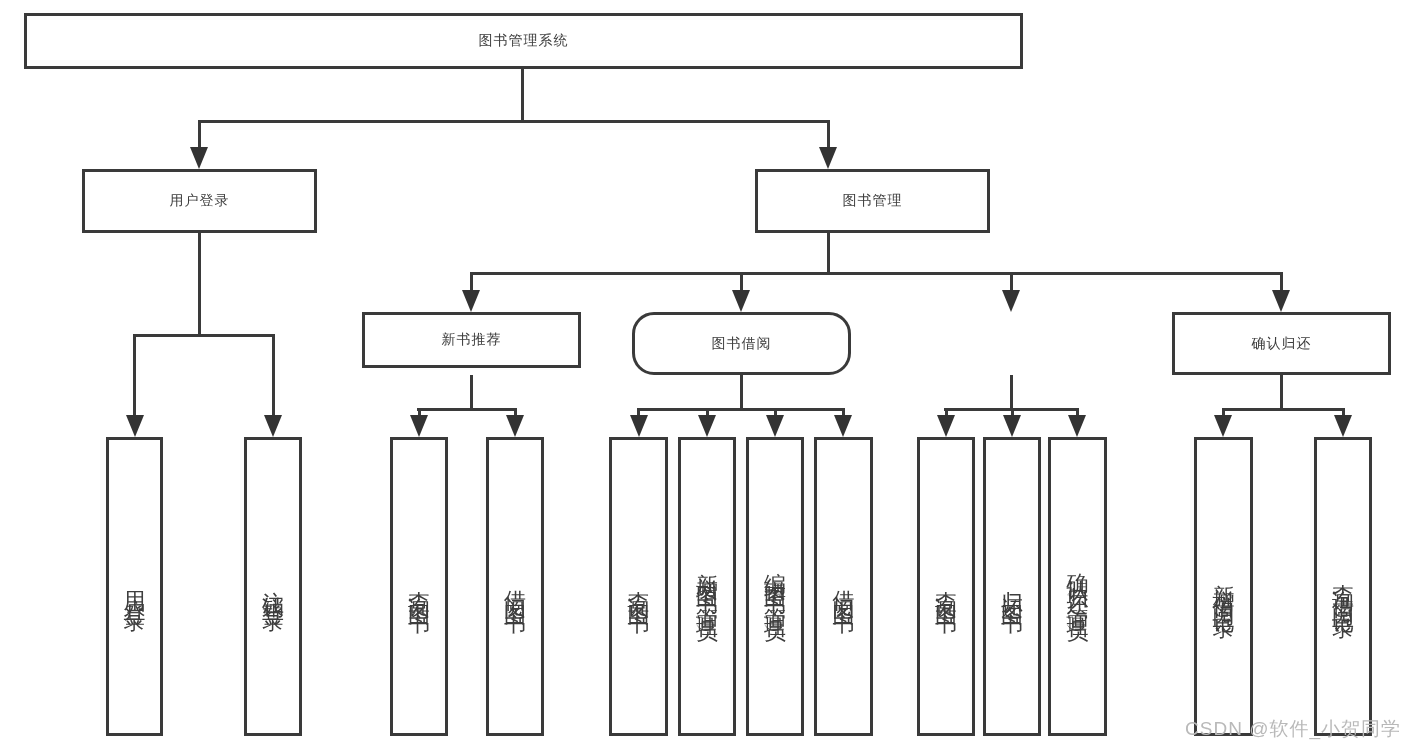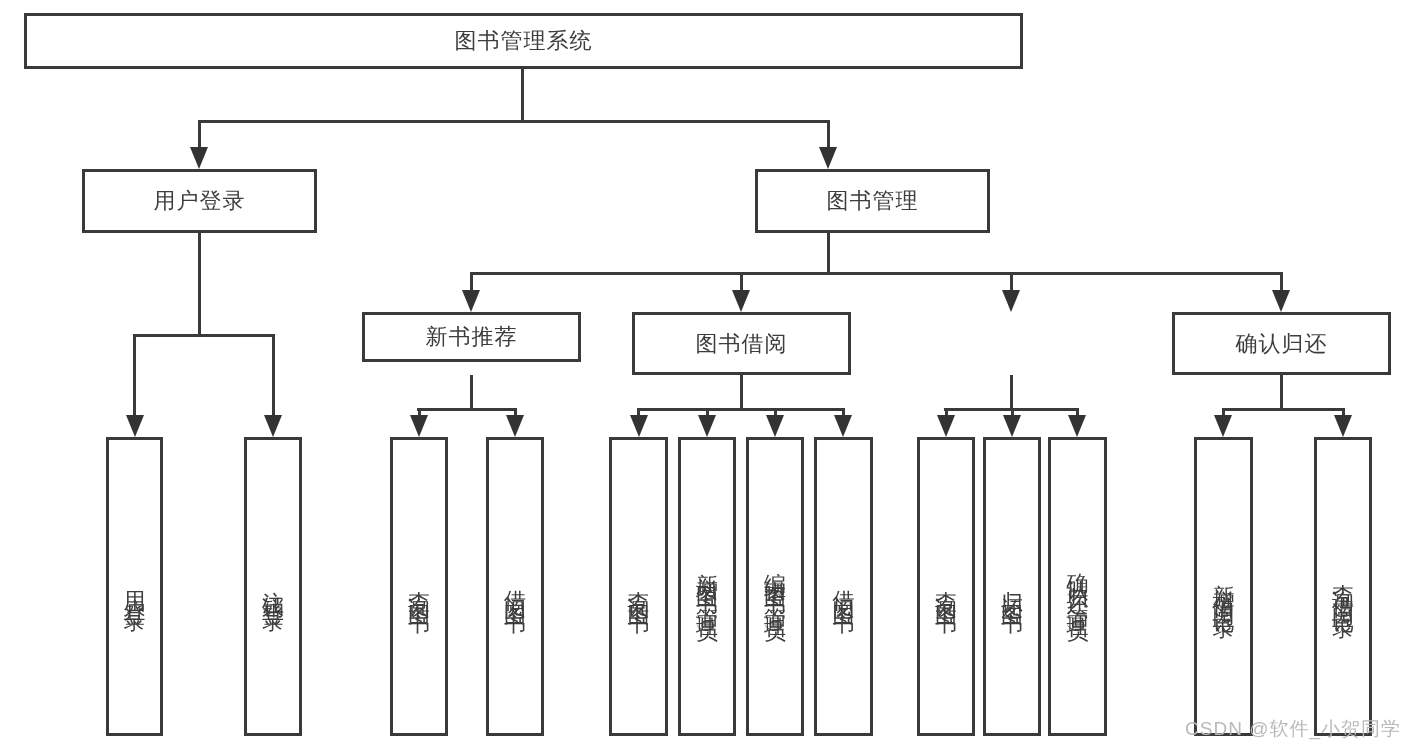--- a/index.html
+++ b/index.html
@@ -3,21 +3,21 @@
 <meta charset="utf-8">
 <style>
   html,body{margin:0;padding:0;background:#ffffff;}
   #canvas{
     position:relative;width:1405px;height:747px;background:#ffffff;
     font-family:"Liberation Sans",sans-serif;color:#3d3d3d;overflow:hidden;
   }
   .box{
     position:absolute;background:#ffffff;border:3px solid #3a3a3a;
     box-sizing:border-box;display:flex;align-items:center;justify-content:center;
-    font-size:22px;color:#3d3d3d;letter-spacing:1px;white-space:nowrap;
+    font-size:14px;color:#3d3d3d;letter-spacing:1px;white-space:nowrap;
   }
   .vbox{
     writing-mode:vertical-rl;text-orientation:mixed;
     letter-spacing:7px;line-height:1;font-size:22px;white-space:normal;
   }
   .hline,.vline{position:absolute;background:#3a3a3a;}
   .hline{height:3px;}
   .vline{width:3px;}
   .arr{
     position:absolute;width:0;height:0;
@@ -57,22 +57,22 @@
   <div class="hline" style="left:470px;top:272px;width:813px;"></div>
   <div class="vline" style="left:470px;top:272px;height:21px;"></div>
   <div class="vline" style="left:740px;top:272px;height:21px;"></div>
   <div class="vline" style="left:1010px;top:272px;height:21px;"></div>
   <div class="vline" style="left:1280px;top:272px;height:21px;"></div>
   <div class="arr" style="left:462px;top:290px;"></div>
   <div class="arr" style="left:732px;top:290px;"></div>
   <div class="arr" style="left:1002px;top:290px;"></div>
   <div class="arr" style="left:1272px;top:290px;"></div>
 
-  <div class="box" style="left:362px;top:312px;width:219px;height:50px;">新书推荐</div>
-  <div class="box" style="left:632px;top:312px;width:219px;height:63px;">图书借阅</div>
+  <div class="box" style="left:362px;top:312px;width:219px;height:56px;">新书推荐</div>
+  <div class="box" style="left:632px;top:312px;width:219px;height:63px;border-radius:22px;">图书借阅</div>
   <div class="box" style="left:1172px;top:312px;width:219px;height:63px;">确认归还</div>
 
   <div class="vline" style="left:470px;top:375px;height:33px;"></div>
   <div class="hline" style="left:417px;top:408px;width:100px;"></div>
   <div class="vline" style="left:418px;top:408px;height:10px;"></div>
   <div class="vline" style="left:514px;top:408px;height:10px;"></div>
   <div class="arr" style="left:410px;top:415px;"></div>
   <div class="arr" style="left:506px;top:415px;"></div>
 
   <div class="vline" style="left:740px;top:375px;height:33px;"></div>

